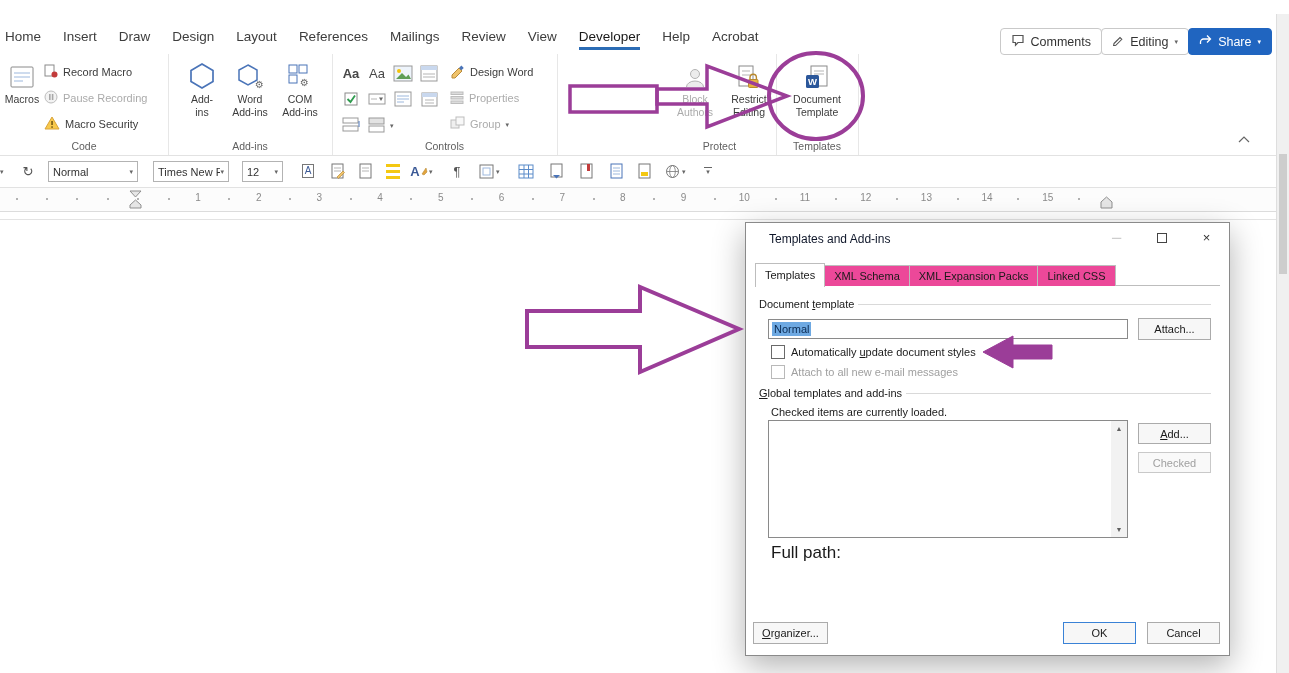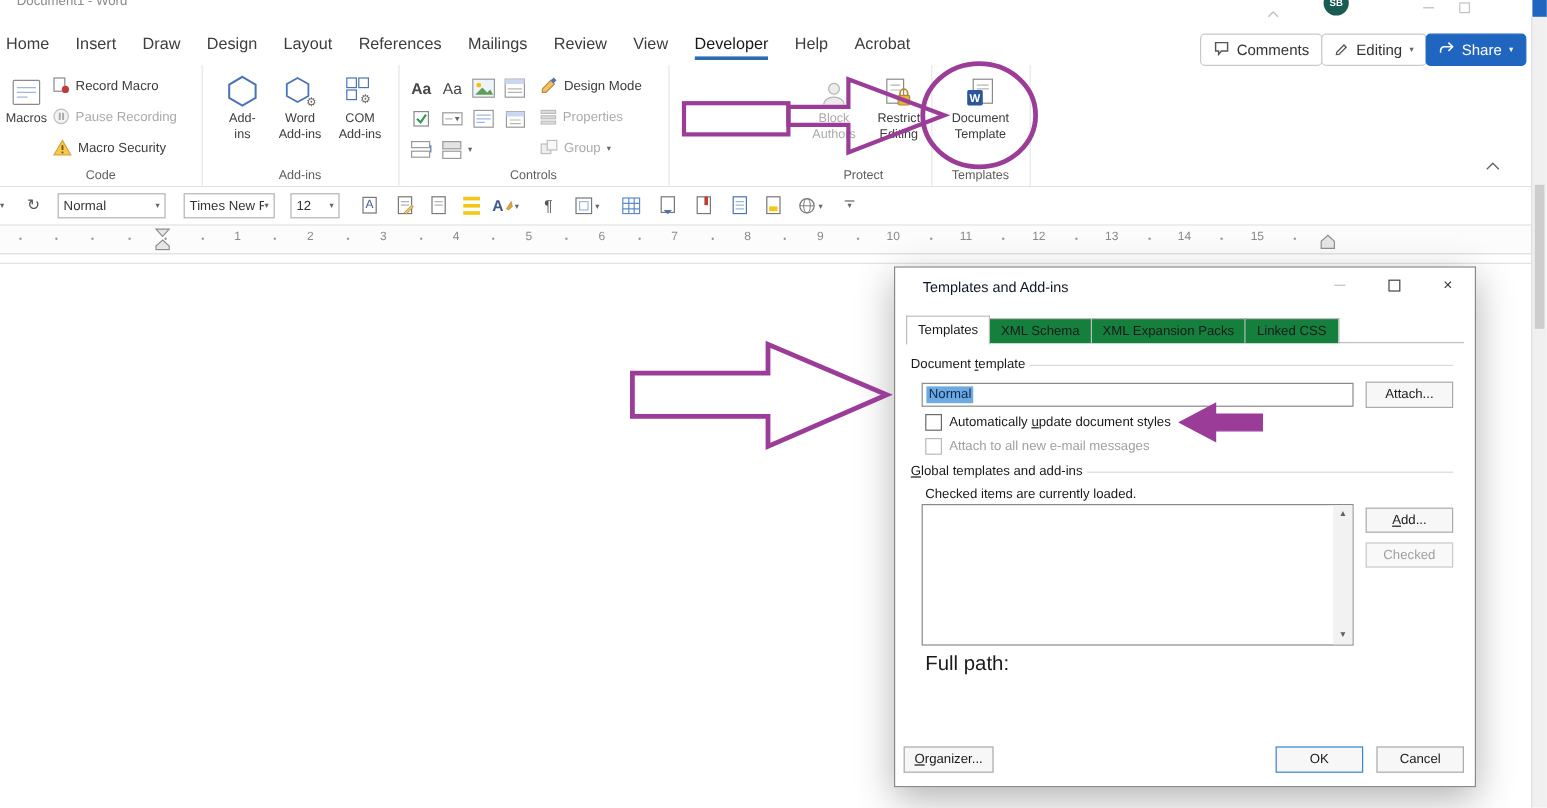--- a/index.html
+++ b/index.html
@@ -69,21 +69,21 @@
   
   .dialog{position:absolute;left:745px;top:222px;width:485px;height:434px;background:#fff;border:1px solid #8a8a8a;
           box-shadow:0 10px 30px rgba(0,0,0,.30);z-index:20;font-size:11px;color:#1a1a1a;box-sizing:border-box;}
   .dlg-title{position:absolute;left:23px;top:9px;font-size:12px;color:#0f172a;}
   .dlg-winbtns{position:absolute;right:0;top:0;display:flex;}
   .dlg-wb{width:45px;height:29px;display:flex;align-items:center;justify-content:center;font-size:13px;color:#333;}
   .dlg-wb.dis{color:#bdbdbd;}
   .dlg-max-glyph{width:8px;height:8px;border:1px solid #444;}
   .tab-line{position:absolute;left:9px;right:9px;top:62px;border-top:1px solid #bdbdbd;z-index:1;}
   .dlg-tabs{position:absolute;left:9px;top:41px;display:flex;z-index:2;}
-  .dlg-tab{margin-top:1px;height:20px;line-height:20px;padding:0 9px;background:#15803d;
+  .dlg-tab{margin-top:1px;height:20px;line-height:20px;padding:0 9px;background:#ec4899;
            border-top:1px solid #bdbdbd;border-right:1px solid #bdbdbd;font-size:11px;color:#1a1a1a;cursor:default;}
   .dlg-tab:first-child{border-left:1px solid #bdbdbd;}
   .dlg-tab.active{margin-top:-1px;height:23px;line-height:23px;border-left:1px solid #bdbdbd;background:#fff;z-index:3;position:relative;}
   .sec-label{position:absolute;font-size:11px;color:#1a1a1a;background:#fff;z-index:2;padding-right:4px;}
   .sep{position:absolute;border-top:1px solid #d9d9d9;}
   .acc{text-decoration:underline;}
   .tfield{position:absolute;left:22px;top:96px;width:360px;height:20px;border:1px solid #8a8a8a;
           display:flex;align-items:center;padding:0 3px;box-sizing:border-box;background:#fff;}
   .tfield .sel{background:var(--selection-bg);color:var(--selection-text);padding:1px 2px;}
   .btn{position:absolute;background:#f7f7f7;border:1px solid #ababab;font-size:11px;color:#1a1a1a;
@@ -104,34 +104,20 @@
   .annotations{position:absolute;top:0;left:0;z-index:50;pointer-events:none;}
   .astroke{fill:none;stroke:var(--annotation-purple);stroke-width:3.5;}
   .aw4{stroke-width:4;}
   .afill{fill:var(--annotation-purple);stroke:var(--annotation-purple);stroke-width:1;}
 </style>
 </head>
 <body style="--annotation-purple: #9b3d98; --share-blue: #2065c0; --developer-underline: #2b6cb5; --selection-bg: #6ea9e2; --selection-text: #0a2a52; --highlight-yellow: #f4c812; --warning-yellow: #efb73e; --lock-orange: #e2a43c; --word-blue: #2b579a; --check-green: #2e9b4e; --avatar-teal: #1a5c52;">
 
 <div class="stage">
 
-  <div class="titlebar">
-    <div class="title-text">Document1 - Word</div>
-    <div class="ribbon-opts">
-      <svg width="10" height="6">
-          <polyline points="1,5 5,1 9,5" fill="none" stroke="#c2c2c2" stroke-width="1.3"></polyline>
-        </svg>
-    </div>
-    <div class="avatar">
-        <span>SB</span>
-      </div>
-    <div class="wg-min"></div>
-    <div class="wg-max"></div>
-    <div class="corner-blue"></div>
-  </div>
 
   <div class="menubar">
     <div class="menu-tabs" id="menu-tabs">
         <div class="menu-tab"><span>Home</span></div>
         <div class="menu-tab"><span>Insert</span></div>
         <div class="menu-tab"><span>Draw</span></div>
         <div class="menu-tab"><span>Design</span></div>
         <div class="menu-tab"><span>Layout</span></div>
         <div class="menu-tab"><span>References</span></div>
         <div class="menu-tab"><span>Mailings</span></div>
@@ -298,21 +284,21 @@
             <rect x="1" y="1" width="15" height="6" fill="#e3e3e3" stroke="#999"></rect>
             <rect x="1" y="9" width="15" height="6" fill="#fff" stroke="#999"></rect>
           </svg>
       </div>
       <span class="caret" style="position:absolute;left:58px;top:68px">▾</span>
       <div class="small-item" style="left:118px;top:8px">
         <span><svg width="15" height="15">
               <polygon points="2,11 9,4 12,7 5,14 2,14" fill="#f0c36a" stroke="#b98b3a"></polygon>
               <rect x="9.5" y="2" width="3.4" height="3.4" fill="#4a74b8" transform="rotate(45 11 4)"></rect>
             </svg></span>
-        <span>Design Mode</span>
+        <span>Design Word</span>
       </div>
       <div class="small-item disabled" style="left:118px;top:34px">
         <span><svg width="14" height="14">
               <rect x="1" y="2" width="12" height="2.5" fill="#dcdcdc" stroke="#bdbdbd"></rect>
               <rect x="1" y="6.5" width="12" height="2.5" fill="#dcdcdc" stroke="#bdbdbd"></rect>
               <rect x="1" y="11" width="12" height="2.5" fill="#dcdcdc" stroke="#bdbdbd"></rect>
             </svg></span>
         <span>Properties</span>
       </div>
       <div class="small-item disabled" style="left:118px;top:60px">

